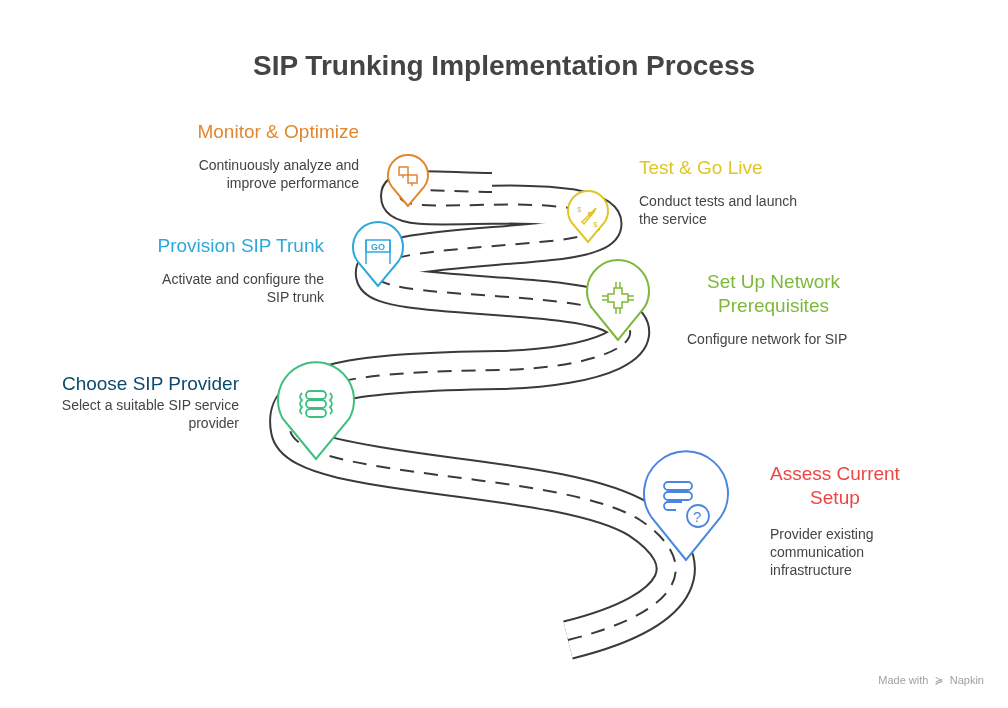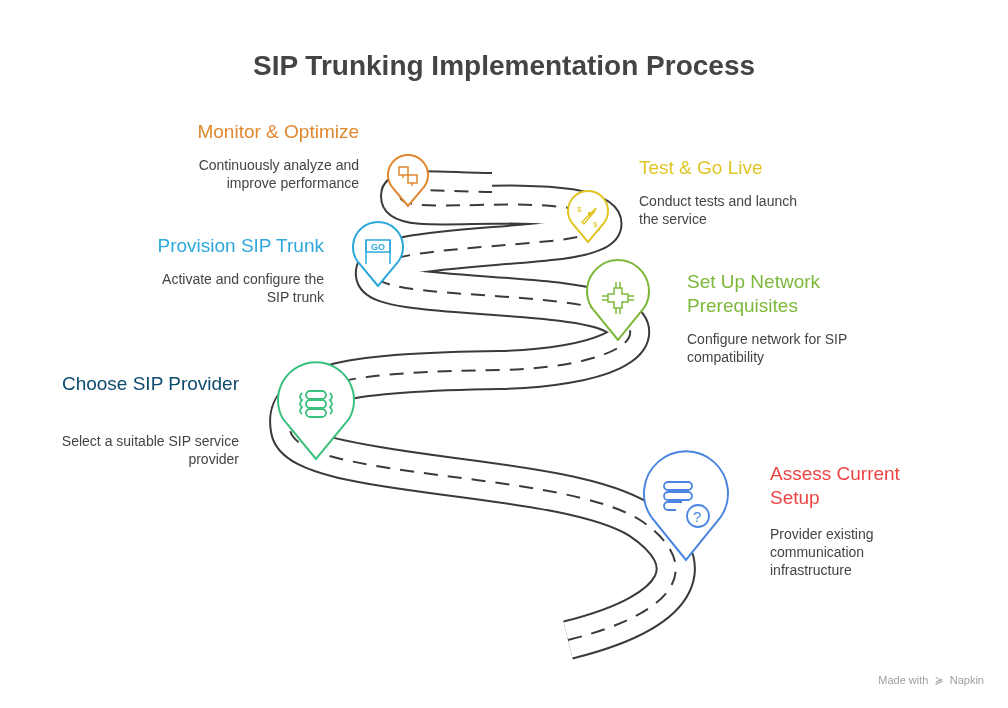--- a/index.html
+++ b/index.html
@@ -1,18 +1,18 @@
 <!DOCTYPE html>
 <html><head>
 <meta charset="utf-8">
 <style>
   html, body { margin:0; padding:0; background:#ffffff; }
   body { width:1008px; height:708px; position:relative; overflow:hidden; font-family:"Liberation Sans", sans-serif; }
   .title { position:absolute; left:0; width:1008px; top:50px; text-align:center; font-size:28px; font-weight:bold; color:#444444; }
-  .step-title { position:absolute; font-size:19px; line-height:24px; }
+  .step-title { position:absolute; font-size:19px; line-height:24px;text-align:center; }
   .step-desc { position:absolute; font-size:14px; line-height:18px; color:#444444; }
   .r { text-align:right; }
   svg.road { position:absolute; left:0; top:0; }
   .footer { position:absolute; right:24px; top:674px; font-size:11px; color:#a0a0a0; }
   .footer .logo { display:inline-block; margin:0 3px; }
 </style>
 </head>
 <body>
 
 <div class="title">SIP Trunking Implementation Process</div>
@@ -98,31 +98,30 @@
   <div>Conduct tests and launch</div>
     <div>the service</div>
 </div>
 
 <div class="step-title r" style="color:#2DA8DB;right:684px;top:234px;text-align:center;">Provision SIP Trunk</div>
 <div class="step-desc r" style="right:684px;top:270px;">
   <div>Activate and configure the</div>
     <div>SIP trunk</div>
 </div>
 
-<div class="step-title" style="color:#7DB83A;left:687px;top:270px;">
+<div class="step-title" style="color:#7DB83A;left:707px;top:270px;">
   <div>Set Up Network</div>
     <div>Prerequisites</div>
 </div>
 <div class="step-desc" style="left:687px;top:330px;">
   <div>Configure network for SIP</div>
-    <div>compatibility</div>
 </div>
 
 <div class="step-title r" style="color:#0c4a6e;right:769px;top:360px;margin-top:12px;">Choose SIP Provider</div>
-<div class="step-desc r" style="right:769px;top:396px;margin-top:36px;">
+<div class="step-desc r" style="right:769px;top:396px;">
   <div>Select a suitable SIP service</div>
     <div>provider</div>
 </div>
 
 <div class="step-title" style="color:#ef4444;left:770px;top:462px;">
   <div>Assess Current</div>
     <div>Setup</div>
 </div>
 <div class="step-desc" style="left:770px;top:525px;">
   <div>Provider existing</div>

